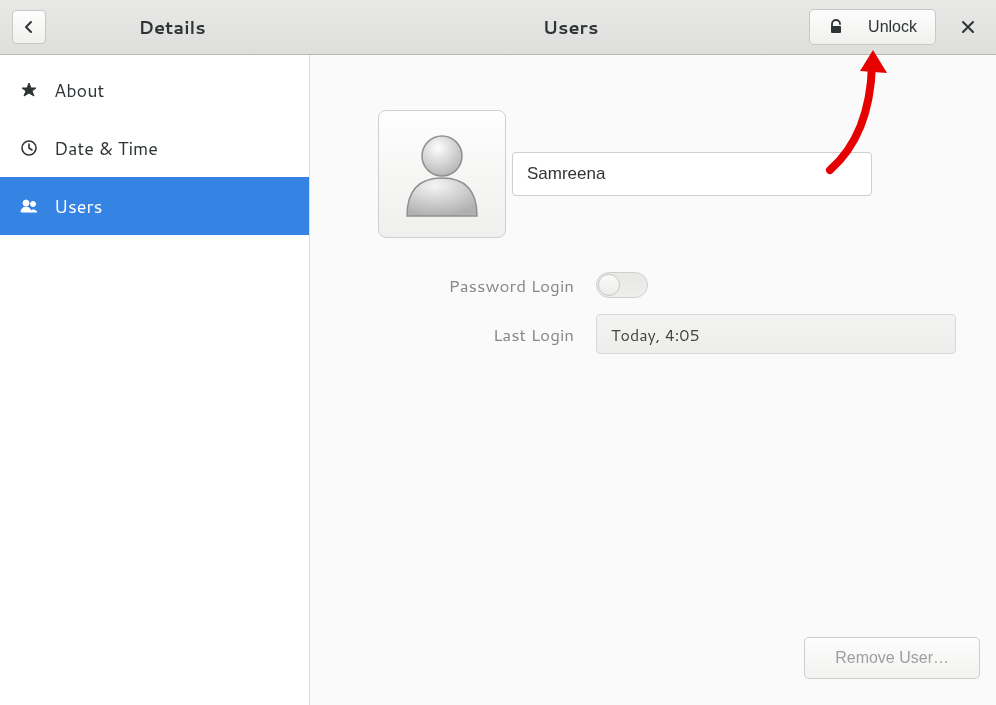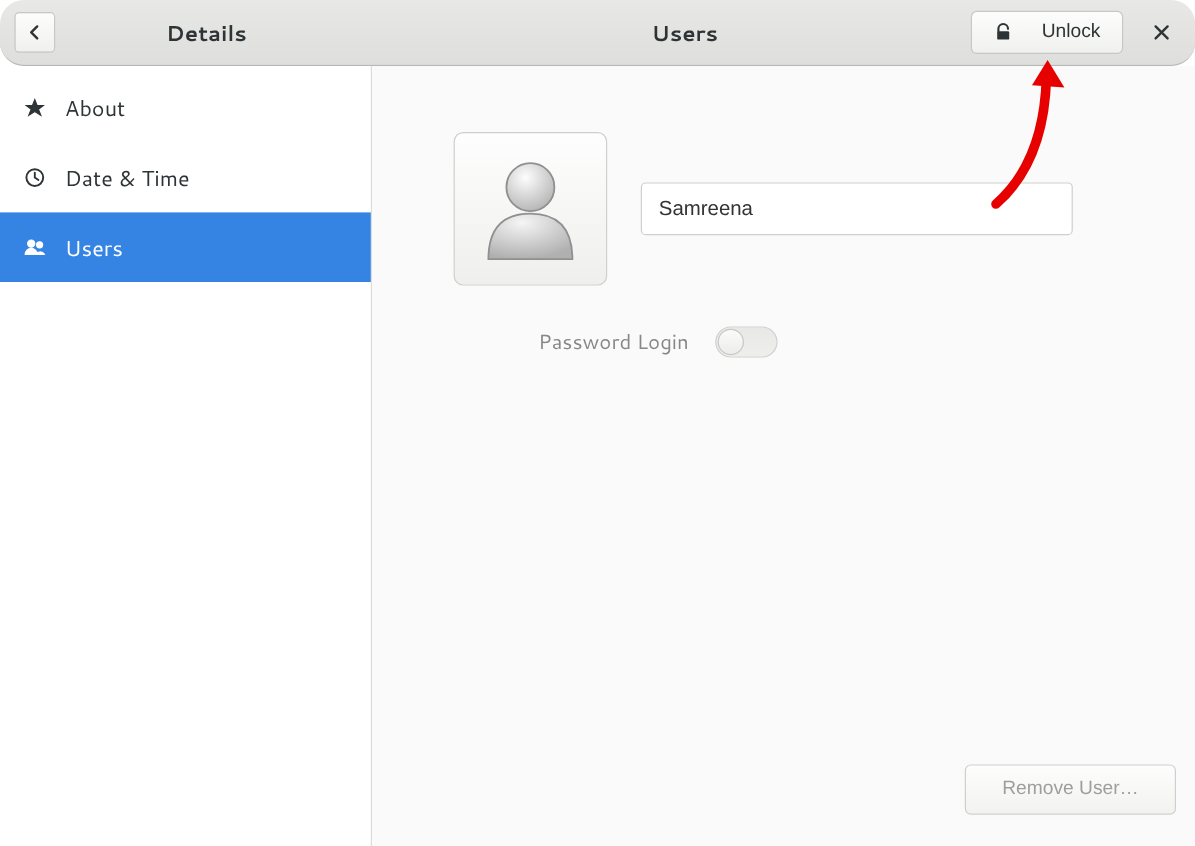--- a/index.html
+++ b/index.html
@@ -10,21 +10,20 @@
       height: 705px;
       overflow: hidden;
       color: #2e3436;
     }
     .titlebar {
       display: flex;
       height: 55px;
       background: linear-gradient(to bottom, #e8e8e6, #dededc);
       border-bottom: 1px solid #b8b8b6;
       align-items: flex-start;
-      border-radius: 20px;
     }
     .titlebar-left {
       width: 332px;
       display: flex;
       align-items: center;
       padding-left: 12px;
       height: 100%;
     }
     .titlebar-right {
       flex: 1;
@@ -113,21 +112,21 @@
     .sidebar-label b { font-weight: bold; }
     .content {
       flex: 1;
       background: #fafafa;
       position: relative;
       padding: 55px 40px 20px 68px;
     }
     .user-header {
       display: flex;
       align-items: center;
-      gap: 28px;
+      gap: 6px;
       margin-bottom: 34px;
     }
     .avatar-box {
       width: 128px;
       height: 128px;
       background: linear-gradient(to bottom, #fefefe, #efefed);
       border: 1px solid #cfcfcd;
       border-radius: 8px;
       display: flex;
       align-items: center;
@@ -290,20 +289,28 @@
 
     <div class="form-row">
       <div class="form-label">Password Login</div>
       <div class="form-value">
         <div class="toggle">
           <div class="toggle-knob"></div>
         </div>
       </div>
     </div>
 
+    <div class="form-row">
+      <div class="form-label">Last Login</div>
+      <div class="form-value">
+        <div class="readonly-field">
+          <span>Today,  4:05</span>
+        </div>
+      </div>
+    </div>
 
     <button class="remove-btn">Remove User…</button>
 
     <svg class="arrow-annotation" style="left:500px; top:-10px;" width="90" height="130" viewBox="0 0 90 130">
       <path d="M20 125 Q60 90 62 20" stroke="#e60000" stroke-width="8" fill="none" stroke-linecap="round"></path>
       <path d="M50 26 L63 5 L77 28 Z" fill="#e60000"></path>
     </svg>
   </div>
 </div>
 

